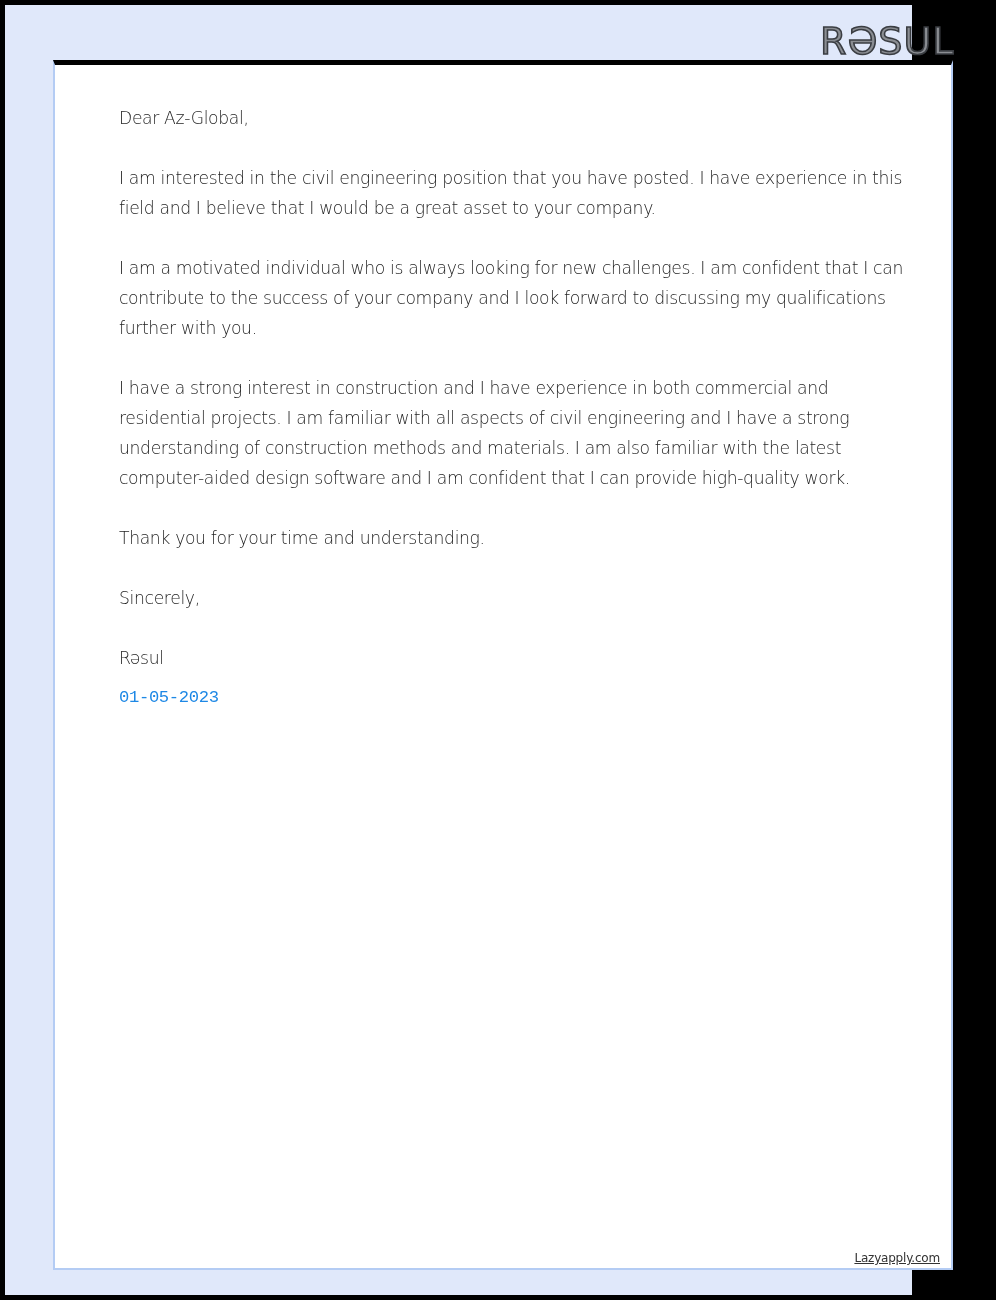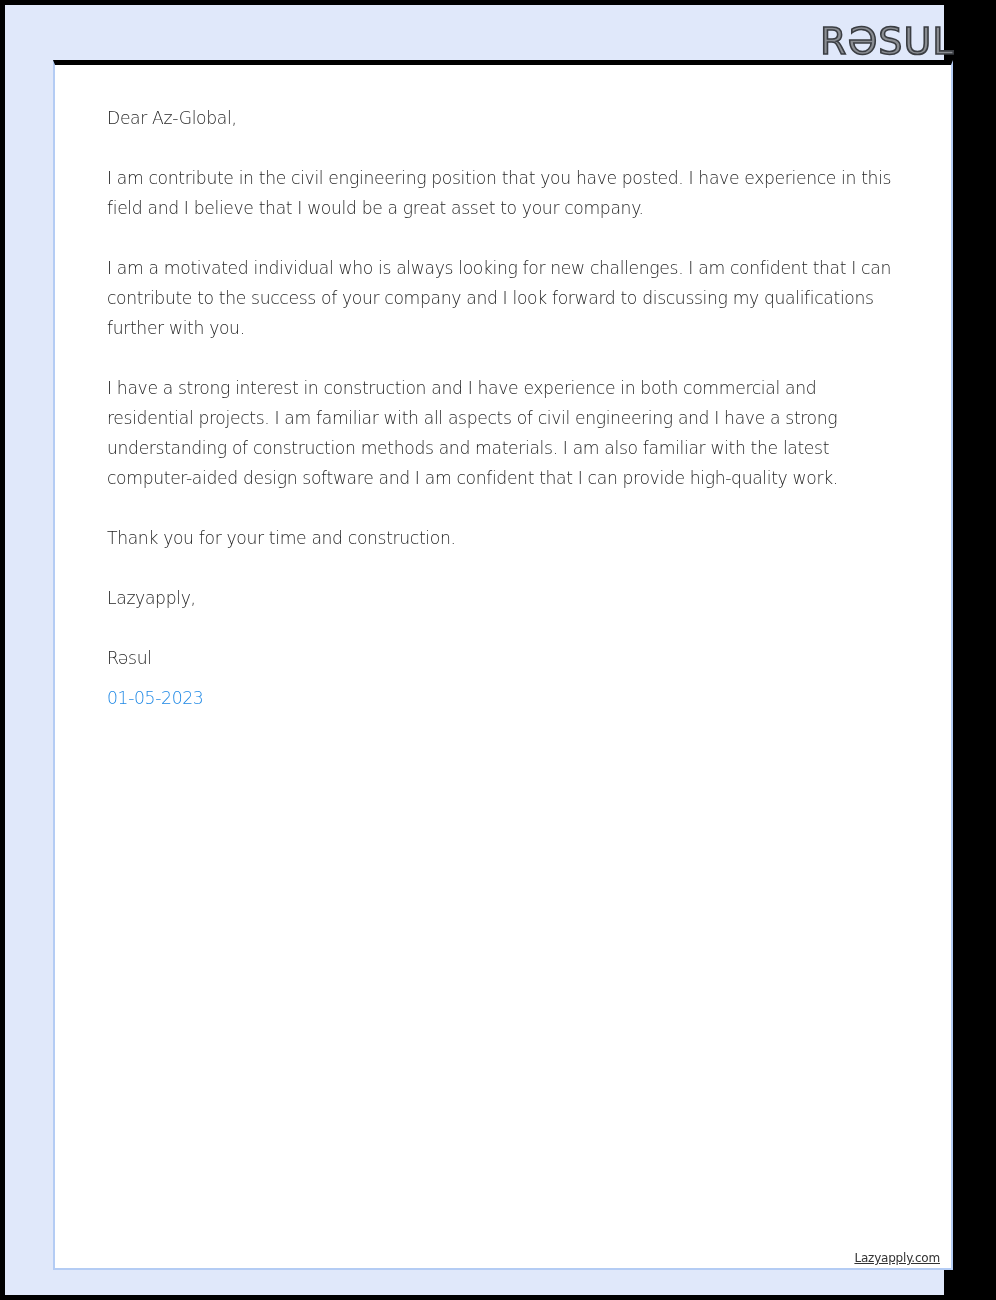--- a/index.html
+++ b/index.html
@@ -14,21 +14,20 @@
       overflow: hidden;
       font-family: "DejaVu Sans", sans-serif;
     }
     .frame {
       position: absolute;
       left: 5px;
       top: 5px;
       width: 907px;
       height: 1290px;
       background: #e0e8fa;
-      padding-left: 32px;
     }
     .logo {
       position: absolute;
       left: 815px;
       top: 14px;
       font-family: "DejaVu Sans", sans-serif;
       font-size: 38px;
       font-weight: 400;
       letter-spacing: 1px;
       color: #8a8d92;
@@ -43,39 +42,40 @@
       width: 896px;
       height: 1203px;
       background: #ffffff;
       border-top: 5px solid #000000;
       border-left: 2px solid #b4ccf4;
       border-right: 2px solid #b4ccf4;
       border-bottom: 2px solid #b4ccf4;
     }
     .content {
       position: absolute;
-      left: 52px;
+      left: 64px;
       top: 38px;
       width: 800px;
       font-family: "DejaVu Sans", sans-serif;
       font-size: 17.2px;
       line-height: 30px;
       color: #1f1f1f;
       letter-spacing: -0.35px;
       font-weight: 300;
     }
     .content p {
       margin: 0 0 30px 0;
     }
     .content p.tight {
       margin: 0 0 10px 0;
     }
     .date {
       color: #1e88e5;
       margin: 0;
+      font-family: Liberation Mono, monospace;
     }
     .footer-brand {
       position: absolute;
       right: 11px;
       bottom: 3px;
       font-family: "DejaVu Sans", sans-serif;
       font-size: 12px;
       color: #333333;
       letter-spacing: -0.2px;
       text-decoration: underline;
@@ -83,23 +83,23 @@
   </style>
 </head>
 <body>
 
 <div class="frame">
   <div class="logo">RƏSUL</div>
 
   <div class="page">
     <div class="content">
       <p>Dear Az-Global,</p>
-      <p>I am contribute in the civil engineering position that you have posted. I have experience in this field and I believe that I would be a great asset to your company.</p>
+      <p>I am interested in the civil engineering position that you have posted. I have experience in this field and I believe that I would be a great asset to your company.</p>
       <p>I am a motivated individual who is always looking for new challenges. I am confident that I can contribute to the success of your company and I look forward to discussing my qualifications further with you.</p>
       <p>I have a strong interest in construction and I have experience in both commercial and residential projects. I am familiar with all aspects of civil engineering and I have a strong understanding of construction methods and materials. I am also familiar with the latest computer-aided design software and I am confident that I can provide high-quality work.</p>
-      <p>Thank you for your time and construction.</p>
-      <p>Lazyapply,</p>
+      <p>Thank you for your time and understanding.</p>
+      <p>Sincerely,</p>
       <p class="tight">Rəsul</p>
       <p class="date">01-05-2023</p>
     </div>
     <div class="footer-brand">Lazyapply.com</div>
   </div>
 </div>
 
 </body></html>

